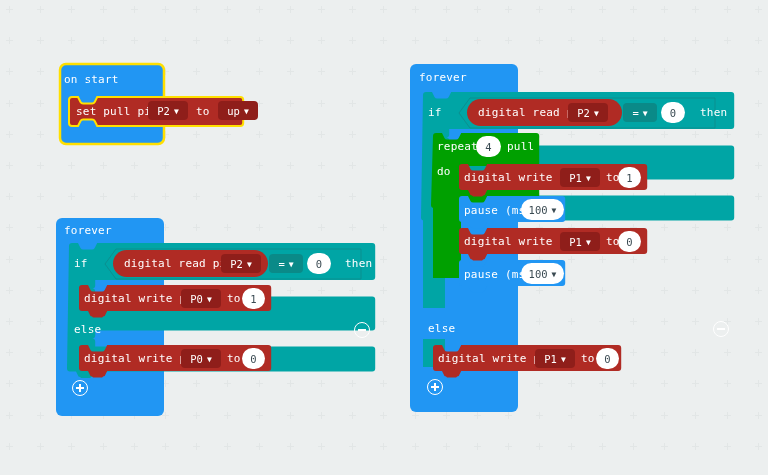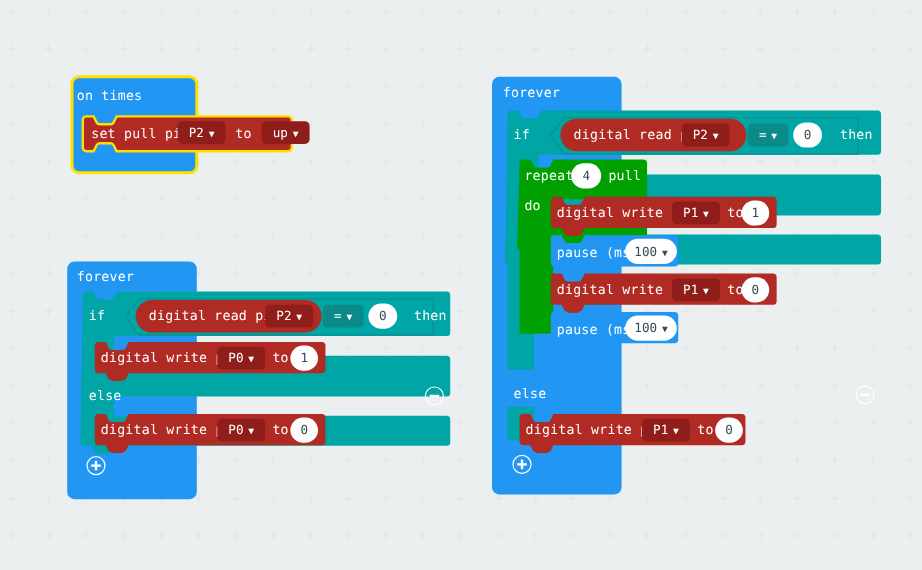--- a/index.html
+++ b/index.html
@@ -484,21 +484,21 @@
     <div class="gridcross" style="left: 692.4px; top: 442.8px;"></div>
     <div class="gridcross" style="left: 723.6px; top: 442.8px;"></div>
     <div class="gridcross" style="left: 754.8px; top: 442.8px;"></div>
   </div>
 
 <div>
 
   <svg class="blocksvg" style="left:56px; top:62px;" width="112" height="84" viewBox="0 0 112 84">
     <path d="M4,8 a6,6 0 0 1 6,-6 h92 a6,6 0 0 1 6,6 v68 a6,6 0 0 1 -6,6 h-92 a6,6 0 0 1 -6,-6 z" fill="#2196f3" stroke="#ffdf00" stroke-width="2.5"></path>
   </svg>
-  <div class="label" style="left:64px; top:74px;">on times</div>
+  <div class="label" style="left:64px; top:74px;">on start</div>
 
   <svg class="blocksvg" style="left:66px; top:96px;" width="180" height="33" viewBox="0 0 180 33">
     <path d="M3,4 a3,3 0 0 1 3,-3 h6 l2.5,5 a3,3 0 0 0 2.6,1.6 h9 a3,3 0 0 0 2.6,-1.6 l2.5,-5
              h143 a3,3 0 0 1 3,3 v23 a3,3 0 0 1 -3,3
              h-143 l-2.5,-5 a3,3 0 0 0 -2.6,-1.6 h-9 a3,3 0 0 0 -2.6,1.6 l-2.5,5 h-6 a3,3 0 0 1 -3,-3 z" fill="#b02b24" stroke="#ffdf00" stroke-width="2"></path>
   </svg>
   <div class="label" style="left:76px; top:106px;">set pull pin</div>
   <div class="field field-red" style="left:148px; top:101px; width:40px;">
     <span>P2</span>
     <span class="caret">▼</span>

